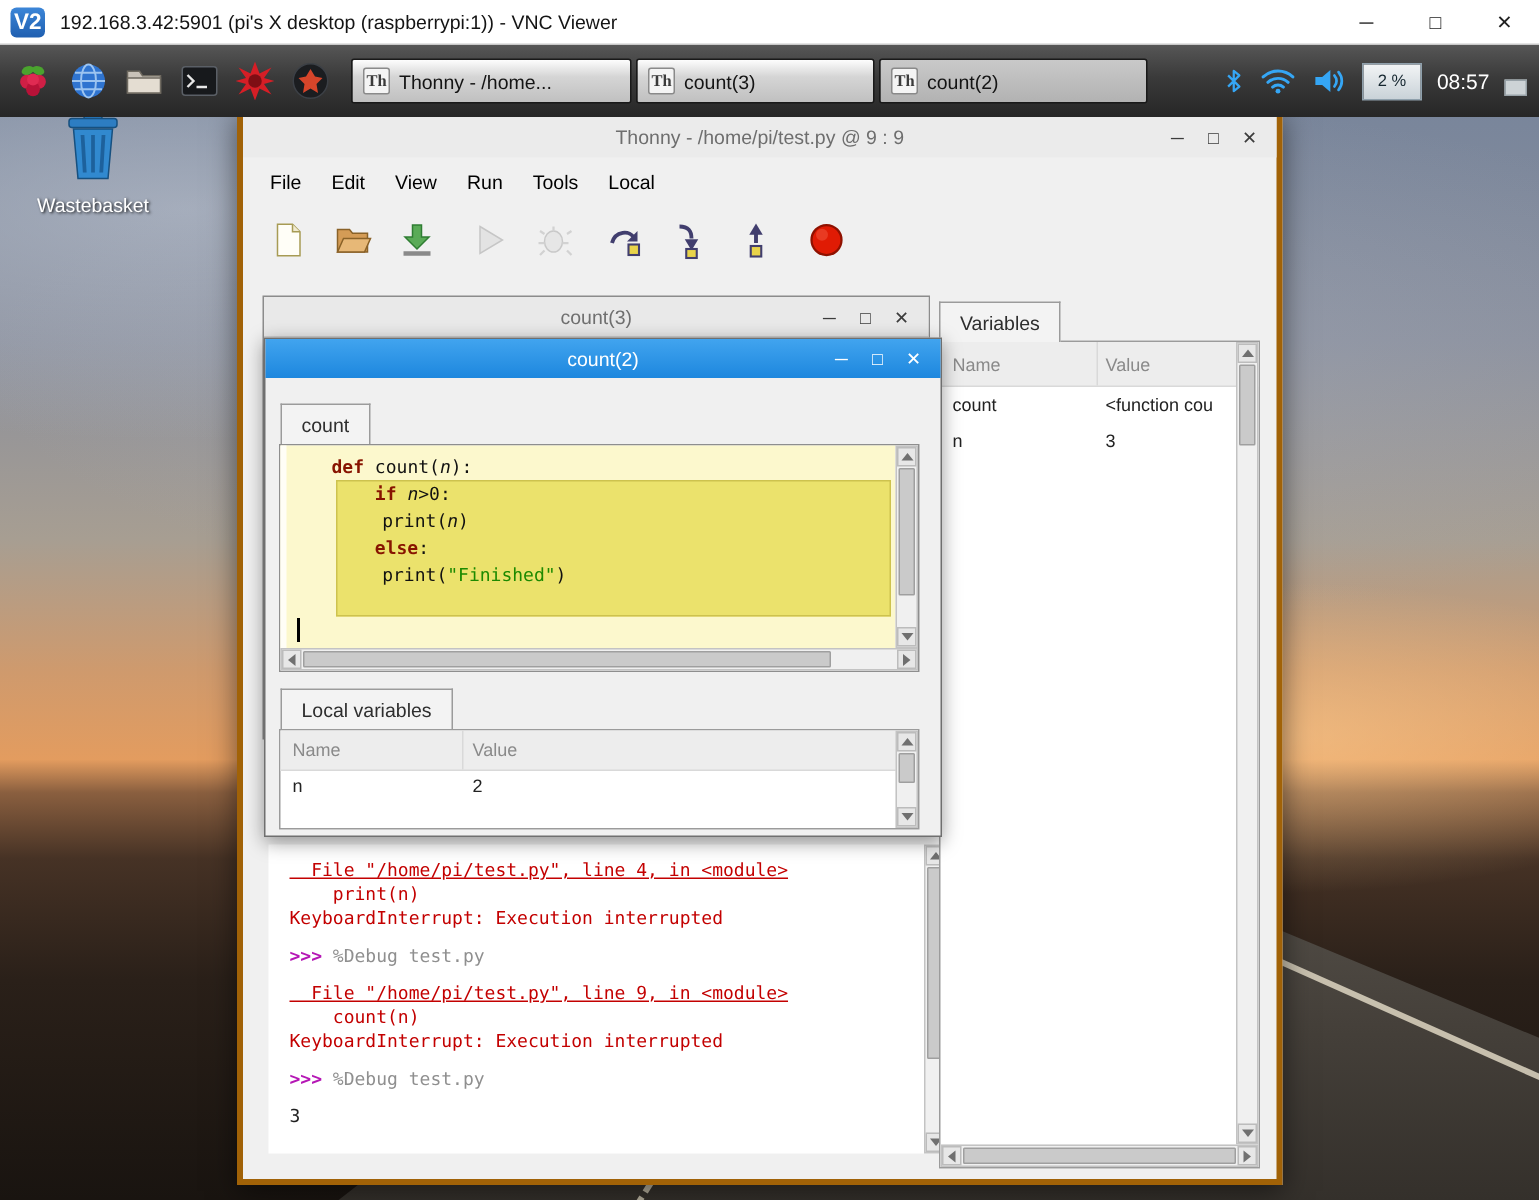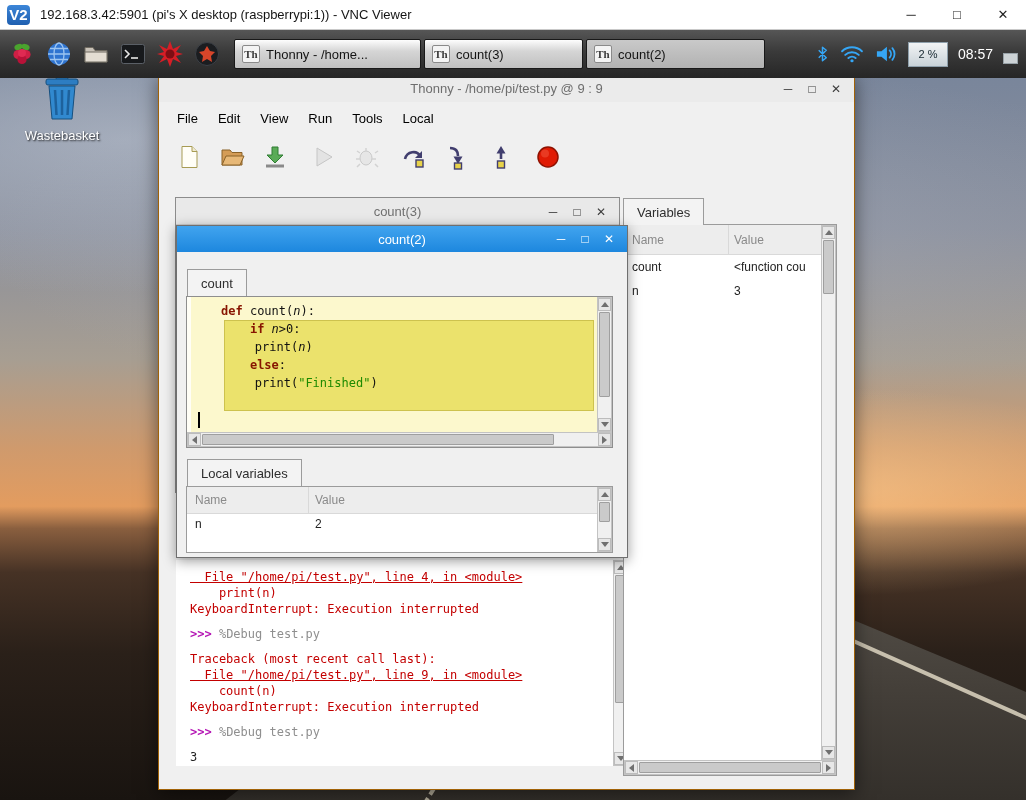--- a/index.html
+++ b/index.html
@@ -43,21 +43,21 @@
 .road-edge{position:absolute;left:622px;top:470px;width:480px;height:4px;background:#ded6c2;transform:rotate(24deg);transform-origin:left center;opacity:.85;}
 .road-dash{position:absolute;left:588px;top:474px;width:310px;height:0;border-top:4px dashed #d8d0ba;transform:rotate(122deg);transform-origin:left center;opacity:.8;}
 .wastebasket{position:absolute;left:8px;top:4px;width:108px;text-align:center;}
 .wb-label{margin-top:2px;font-size:13px;color:#fff;text-shadow:1px 1px 2px rgba(0,0,0,.85);}
 
 
 .winctl{position:absolute;right:6px;top:0;height:27px;display:flex;align-items:center;}
 .wbtn{width:24px;height:100%;display:flex;align-items:center;justify-content:center;font-size:12px;color:#3c3c3c;}
 
 
-.thonny{position:absolute;left:158px;top:74px;width:697px;height:716px;background:#f0f0f0;border:1px solid #a16207;box-shadow:0 4px 18px rgba(0,0,0,.5);z-index:10;}
+.thonny{position:absolute;left:158px;top:74px;width:697px;height:716px;background:#f0f0f0;border:4px solid #a16207;box-shadow:0 4px 18px rgba(0,0,0,.5);z-index:10;}
 .t-titlebar{position:absolute;left:0;top:0;width:100%;height:27px;background:#ebebeb;display:flex;align-items:center;justify-content:center;}
 .t-title{font-size:13px;color:#6e6e6e;}
 .menubar{position:absolute;left:2px;top:28px;height:30px;display:flex;align-items:center;padding-left:6px;}
 .menu-item{padding:5px 10px;font-size:13px;color:#000;}
 .toolbar{position:absolute;left:0;top:58px;height:48px;display:flex;align-items:center;padding-left:15px;}
 .tool-btn{width:30px;height:30px;margin-right:13px;display:flex;align-items:center;justify-content:center;flex:none;}
 .tool-btn svg{width:26px;height:26px;display:block;}
 .tb-gap{margin-left:5px;}
 
 
@@ -319,21 +319,20 @@
     </div>
 
     <div class="shell">
       <div class="shell-text" id="shell-lines">
           <div class="shell-line"><span class="sh-link">  File "/home/pi/test.py", line 4, in &lt;module&gt;</span></div>
           <div class="shell-line"><span class="sh-err">    print(n)</span></div>
           <div class="shell-line"><span class="sh-err">KeyboardInterrupt: Execution interrupted</span></div>
           <div class="shell-line blank"></div>
           <div class="shell-line"><span class="sh-prompt">&gt;&gt;&gt; </span><span class="sh-magic">%Debug test.py</span></div>
           <div class="shell-line blank"></div>
-          <div class="shell-line"><span class="sh-err">Traceback (most recent call last):</span></div>
           <div class="shell-line"><span class="sh-link">  File "/home/pi/test.py", line 9, in &lt;module&gt;</span></div>
           <div class="shell-line"><span class="sh-err">    count(n)</span></div>
           <div class="shell-line"><span class="sh-err">KeyboardInterrupt: Execution interrupted</span></div>
           <div class="shell-line blank"></div>
           <div class="shell-line"><span class="sh-prompt">&gt;&gt;&gt; </span><span class="sh-magic">%Debug test.py</span></div>
           <div class="shell-line blank"></div>
           <div class="shell-line"><span class="sh-out">3</span></div>
         </div>
       <div class="scroll" style="right:0;top:0;width:16px;height:206px;">
         <div class="sb-btn" style="left:0;right:0;top:0;height:13px;">

